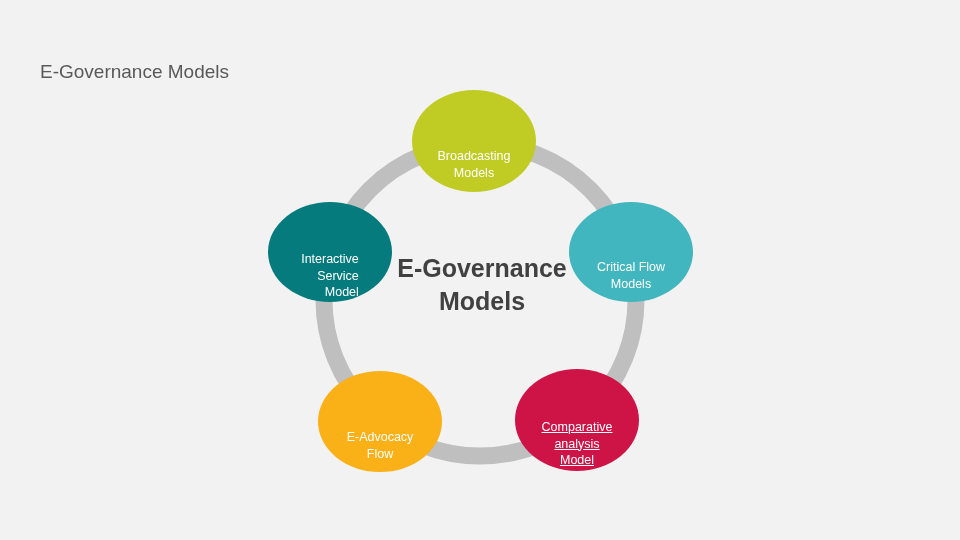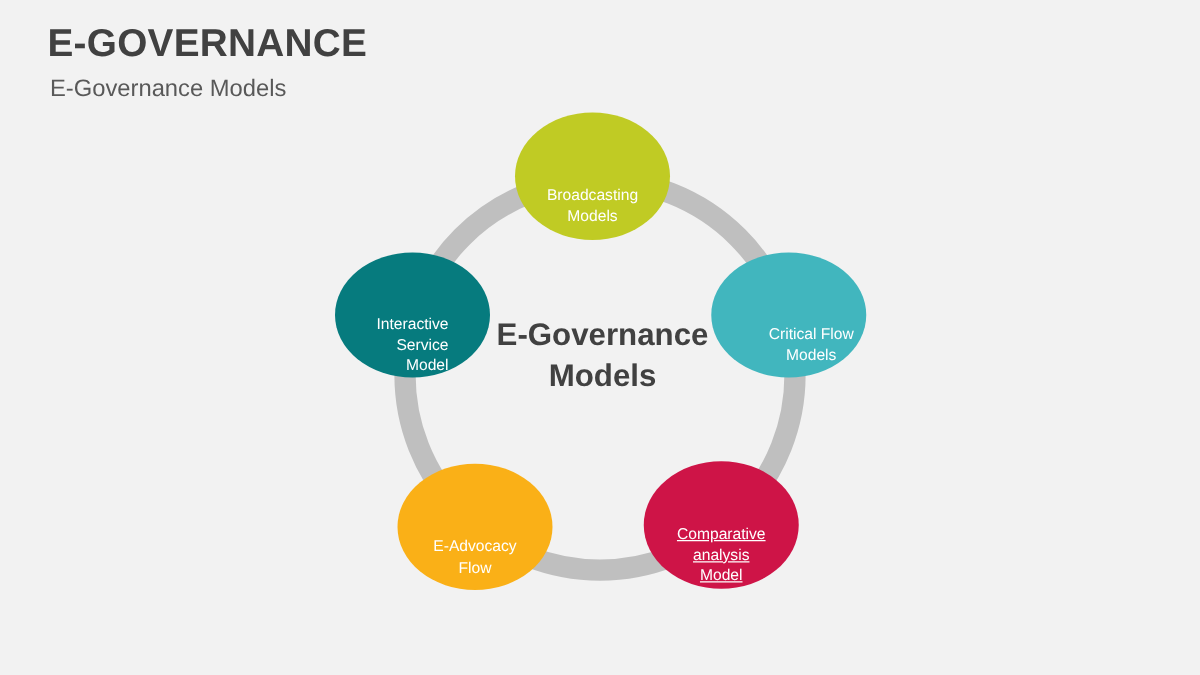--- a/index.html
+++ b/index.html
@@ -86,38 +86,37 @@
     display: block;
     white-space: pre-line;
     margin-top: 48px;
   }
 
   
   .node-broadcasting {
     left: 412px; top: 90px; width: 124px; height: 102px;
   }
   .node-critical {
-    left: 569px; top: 202px; width: 124px; height: 100px; justify-content: flex-end;
+    left: 569px; top: 202px; width: 124px; height: 100px;
   }
   .node-comparative {
     left: 515px; top: 369px; width: 124px; height: 102px; text-decoration: underline;
   }
   .node-advocacy {
     left: 318px; top: 371px; width: 124px; height: 101px;
   }
   .node-interactive {
     left: 268px; top: 202px; width: 124px; height: 100px; text-align: right;
   }
 </style>
 </head>
 <body>
 
 <div class="slide">
 
-  <div class="slide-title">E-GOVERNANCE</div>
 
   <div class="slide-subtitle">E-Governance Models</div>
 
   <div class="diagram">
 
     <svg class="ring-svg" viewBox="0 0 960 540">
       <circle cx="480" cy="300" r="156" fill="none" stroke="#bfbfbf" stroke-width="17"></circle>
     </svg>
 
     <div class="node node-broadcasting" style="background:#c0cb24">

